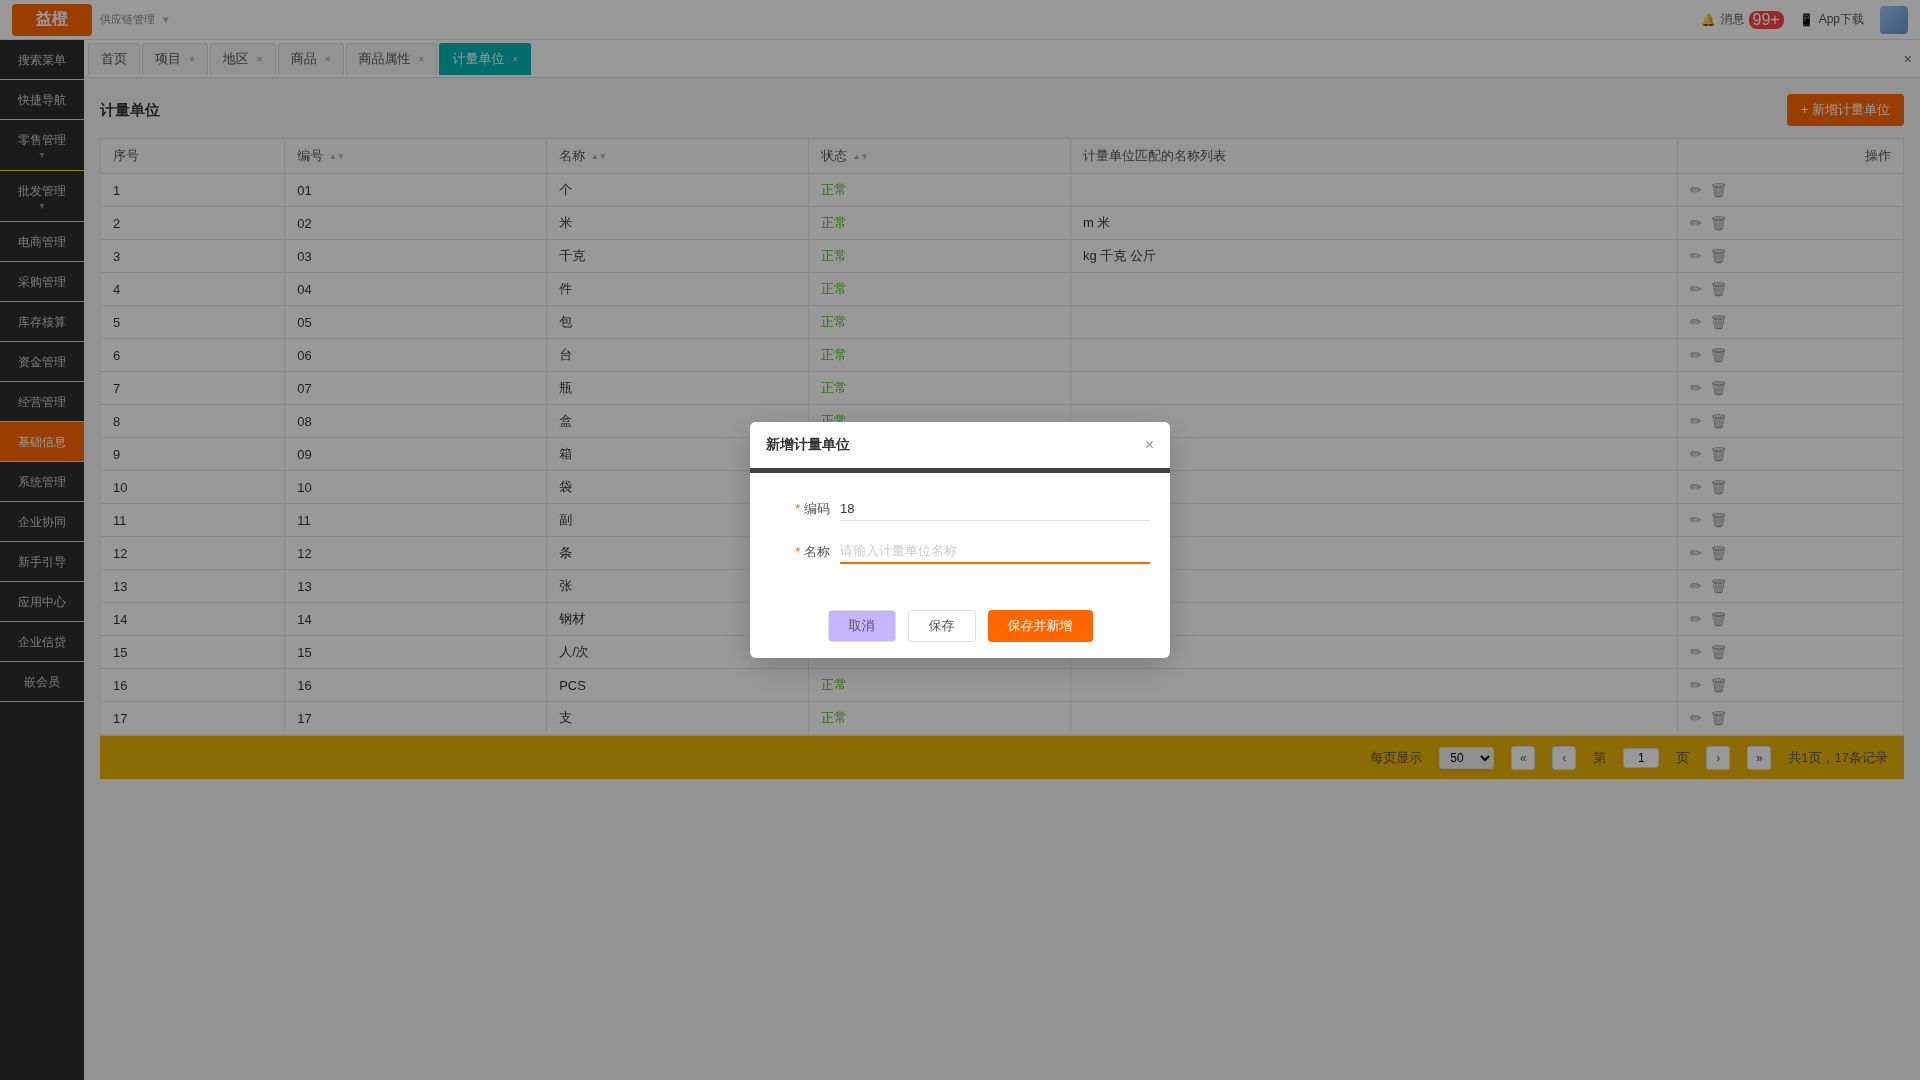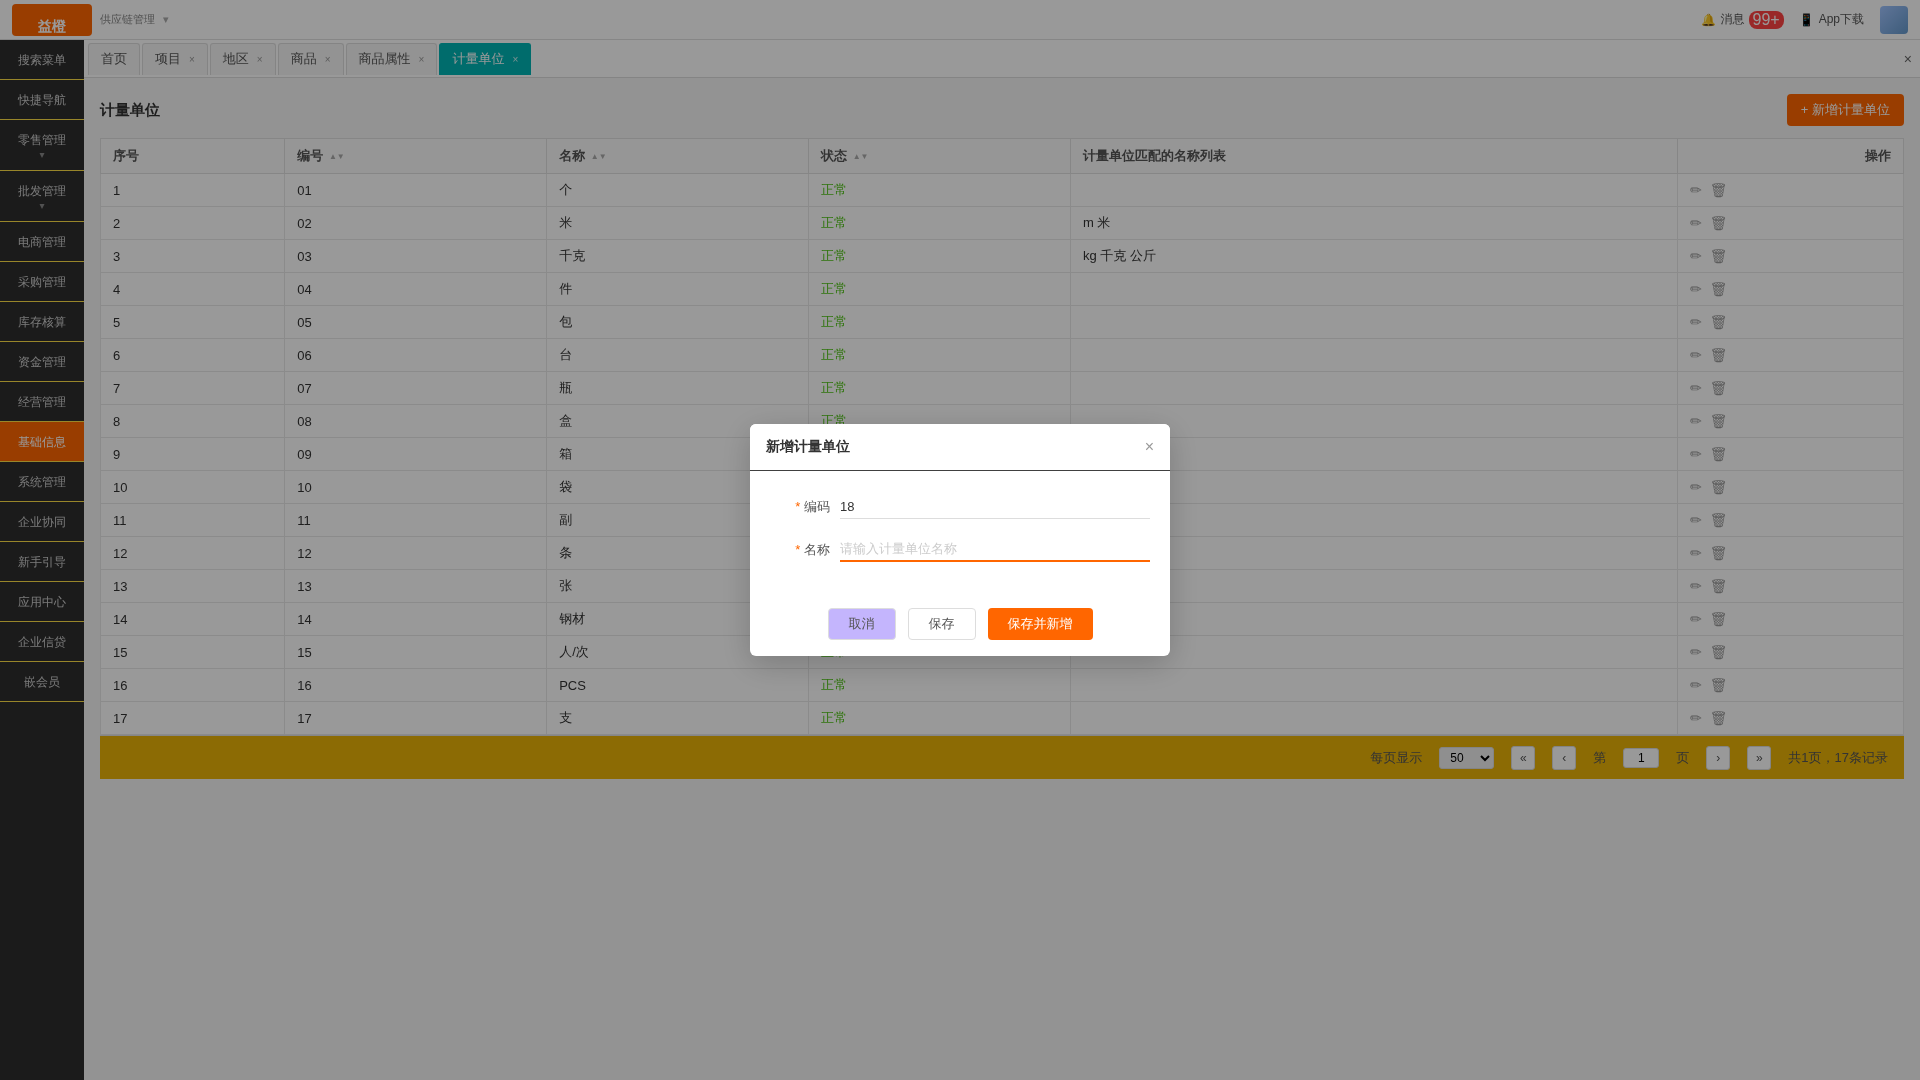--- a/index.html
+++ b/index.html
@@ -19,24 +19,24 @@
       display: flex;
       align-items: center;
       gap: 8px;
     }
     .logo-box {
       width: 80px;
       height: 32px;
       background: #f60;
       border-radius: 4px;
       display: flex;
-      align-items: flex-end;
+      align-items: center;
       justify-content: center;
       color: #fff;
-      font-size: 14px;
+      font-size: 16px;
       font-weight: bold;
     }
     .header-right {
       display: flex;
       align-items: center;
       gap: 16px;
     }
     .header-btn {
       display: flex;
       align-items: center;
@@ -179,21 +179,21 @@
     .data-table {
       width: 100%;
       border-collapse: collapse;
       background: #fff;
       border: 1px solid #e0e0e0;
     }
     .data-table th {
       background: #fafafa;
       border: 1px solid #e0e0e0;
       padding: 8px 12px;
-      font-weight: bold;
+      font-weight: normal;
       color: #555;
       text-align: left;
       white-space: nowrap;
     }
     .data-table td {
       border: 1px solid #e8e8e8;
       padding: 7px 12px;
       color: #333;
     }
     .status-normal {
@@ -271,21 +271,21 @@
     .modal {
       background: #fff;
       border-radius: 6px;
       width: 420px;
       box-shadow: 0 8px 32px rgba(0,0,0,0.2);
       overflow: hidden;
     }
     .modal-header {
       background: #fff;
       padding: 14px 16px;
-      border-bottom: 1px solid #404040;
+      border-bottom: 5px solid #404040;
       display: flex;
       align-items: center;
       justify-content: space-between;
     }
     .modal-title {
       font-size: 14px;
       font-weight: bold;
       color: #333;
     }
     .modal-close {

